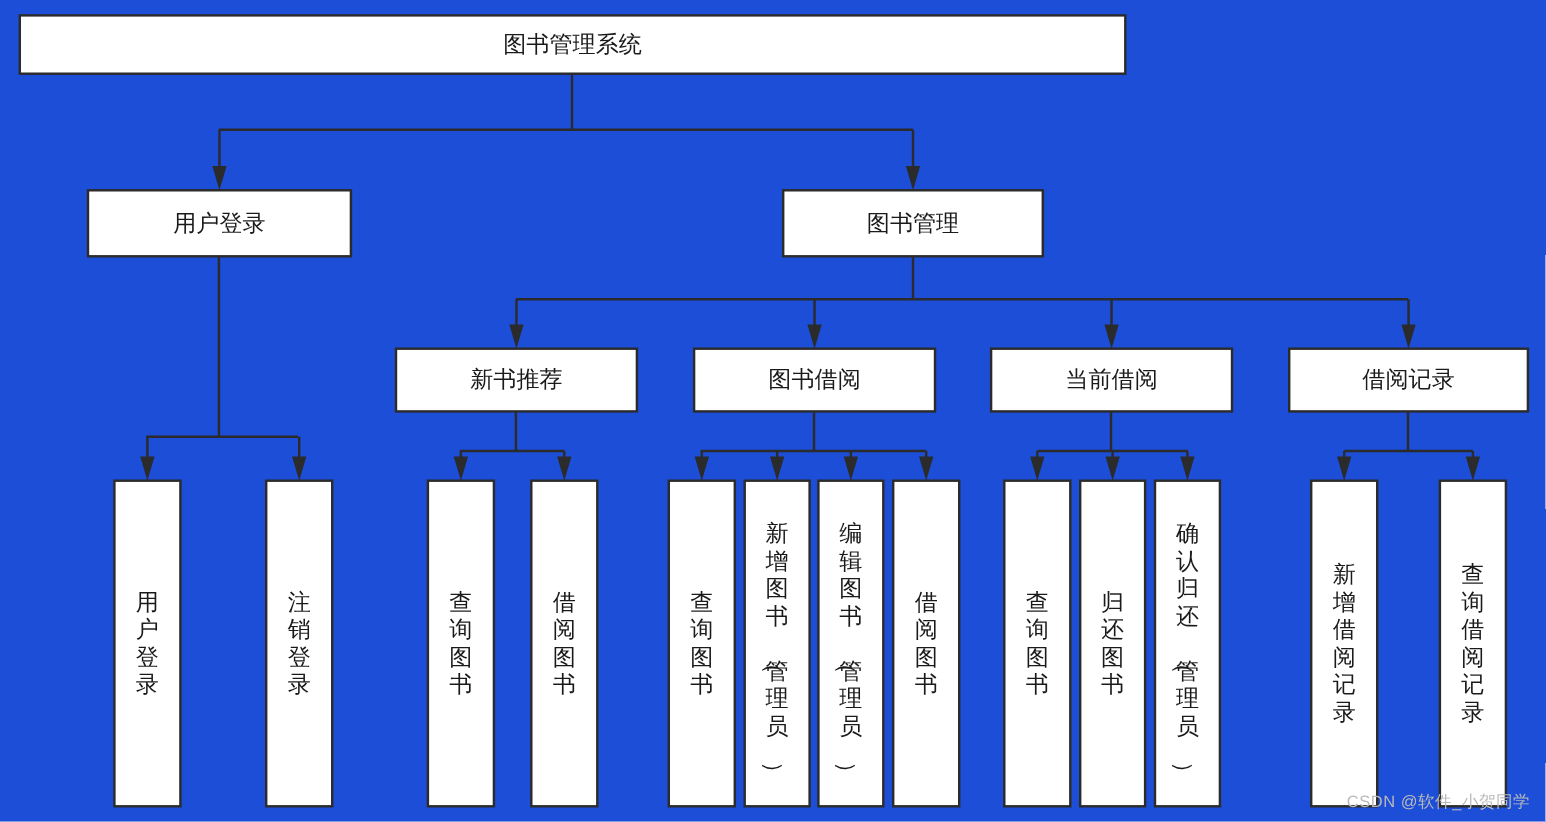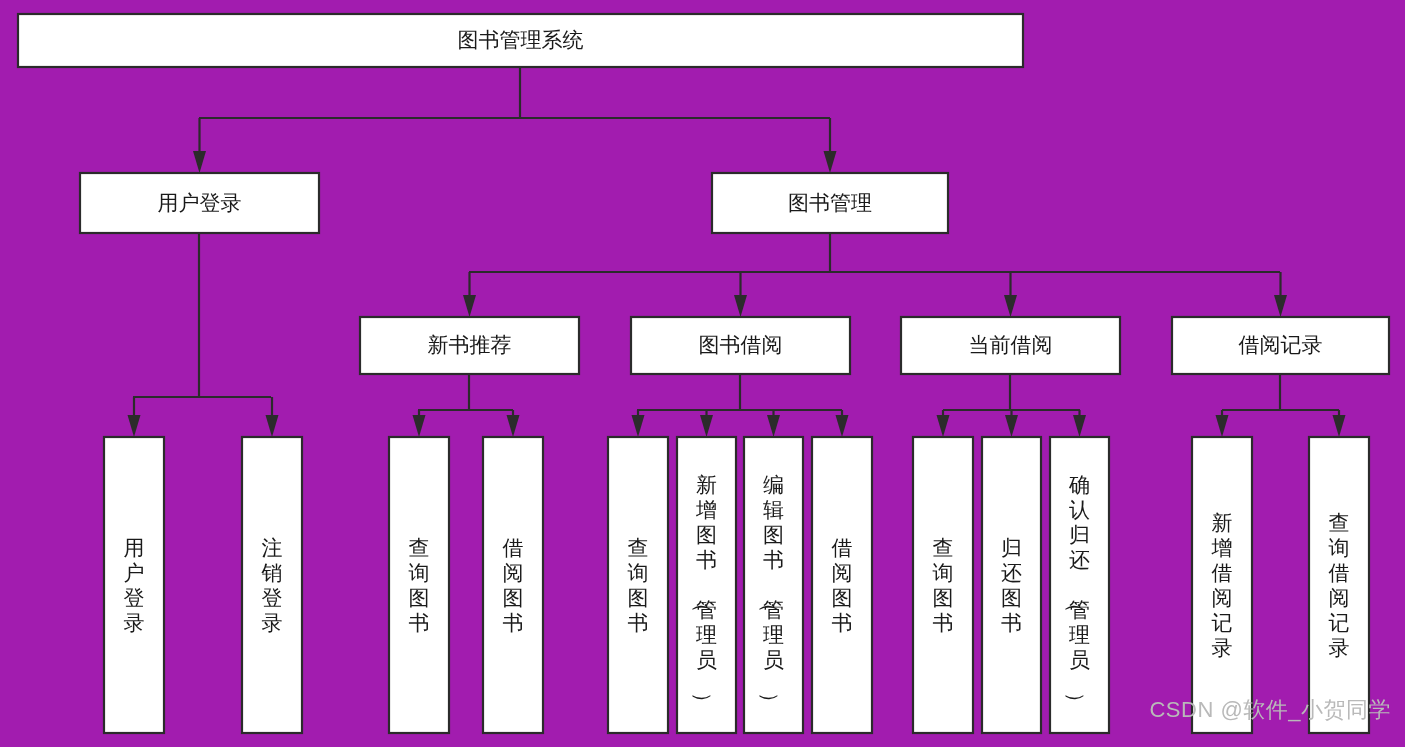--- a/index.html
+++ b/index.html
@@ -7,21 +7,21 @@
     padding: 0;
     background: #ffffff;
   }
   body {
     font-family: "Liberation Sans", "DejaVu Sans", sans-serif;
   }
   #diagram-root {
     position: relative;
     width: 1405px;
     height: 747px;
-    background: #a21caf;
+    background: #1d4ed8;
     overflow: hidden;
   }
   svg.diagram-canvas {
     position: absolute;
     left: 0;
     top: 0;
     width: 1405px;
     height: 747px;
   }
   .node-rect {
@@ -49,23 +49,23 @@
   }
   .node-label-v {
     font-family: "Liberation Sans", "DejaVu Sans", sans-serif;
     font-size: 21px;
     fill: #1a1a1a;
     text-anchor: middle;
   }
   .watermark-text {
     position: absolute;
     right: 14px;
-    bottom: 22px;
-    font-family: "Liberation Sans", "DejaVu Sans", sans-serif;
-    font-size: 22px;
+    bottom: 8px;
+    font-family: "Liberation Sans", "DejaVu Sans", sans-serif;
+    font-size: 15px;
     color: #b9b9b9;
     letter-spacing: 0.5px;
     white-space: nowrap;
     pointer-events: none;
   }
 </style>
 </head>
 <body>
 
 <div id="diagram-root">

